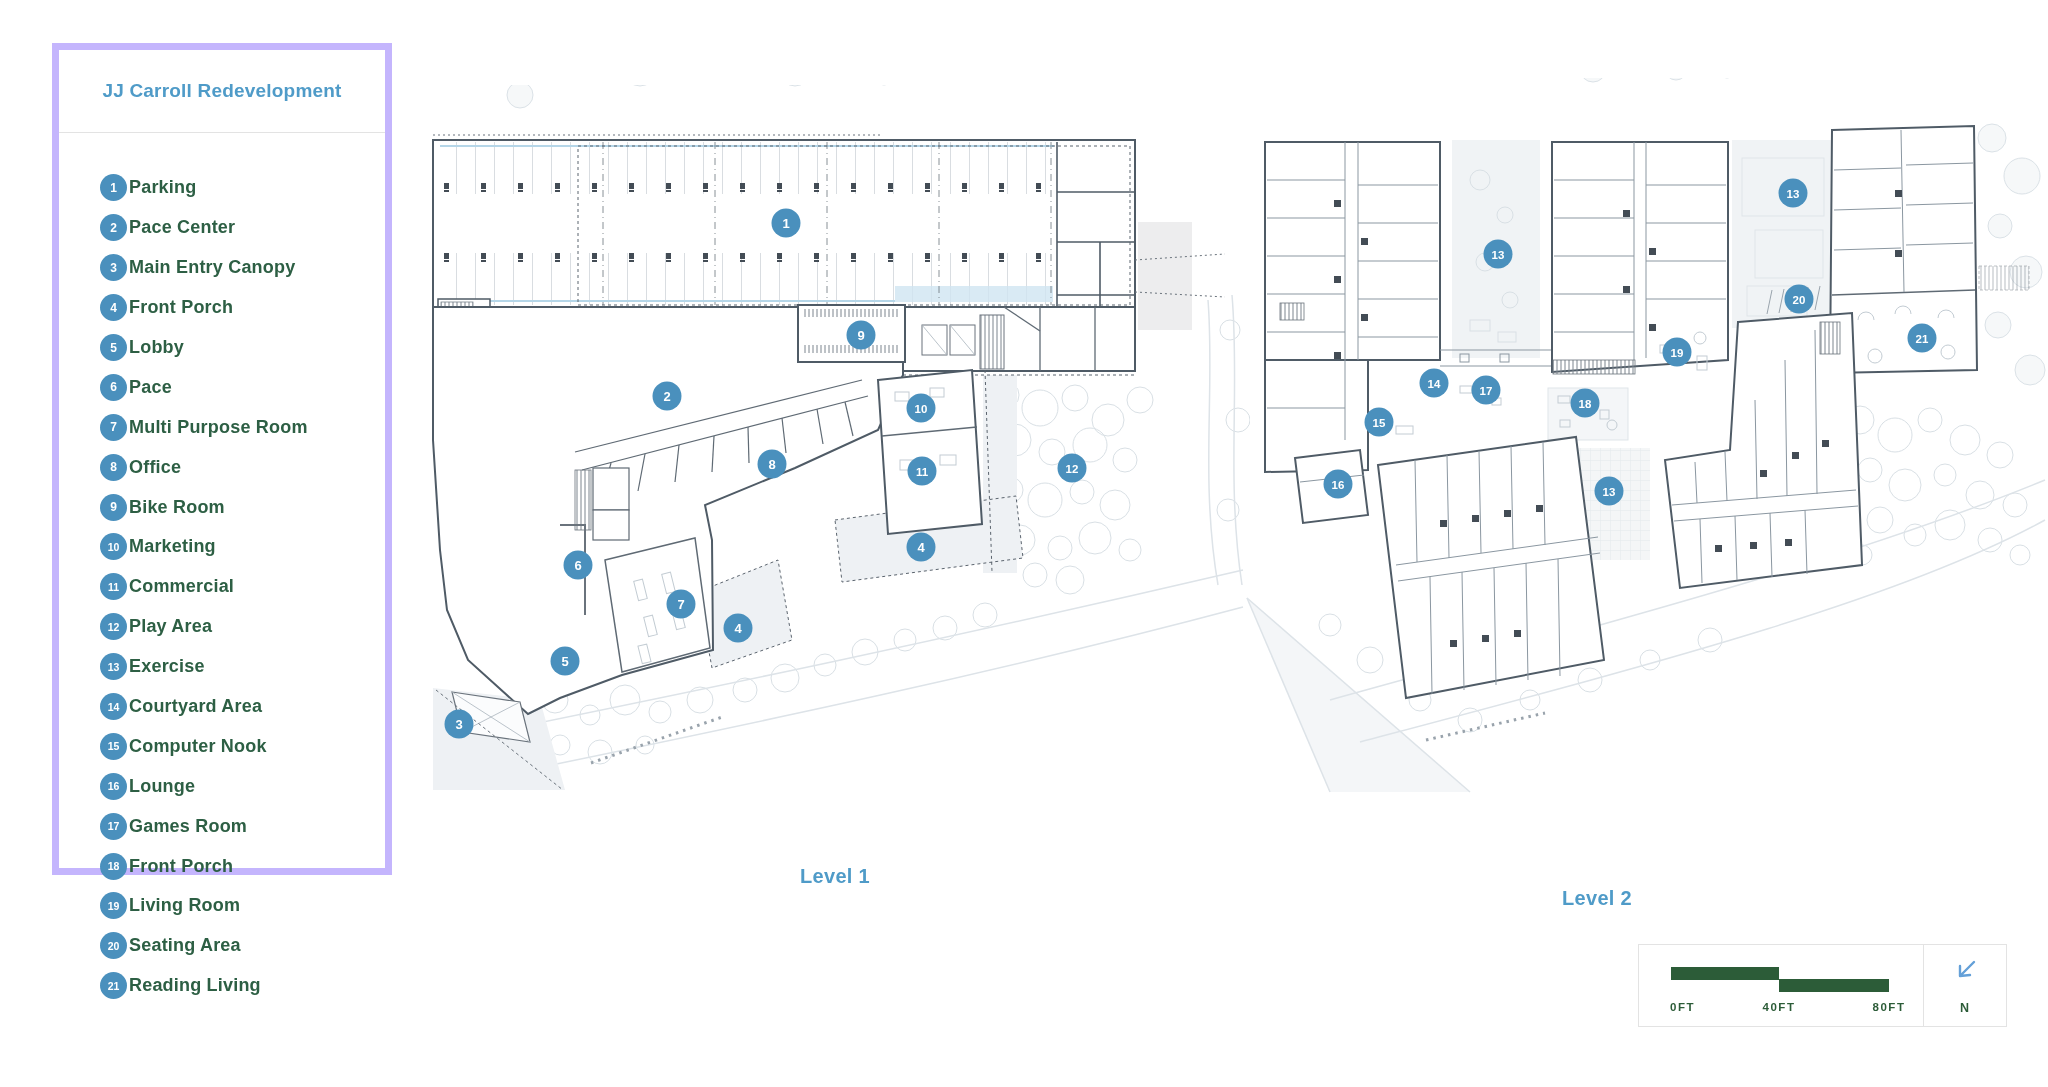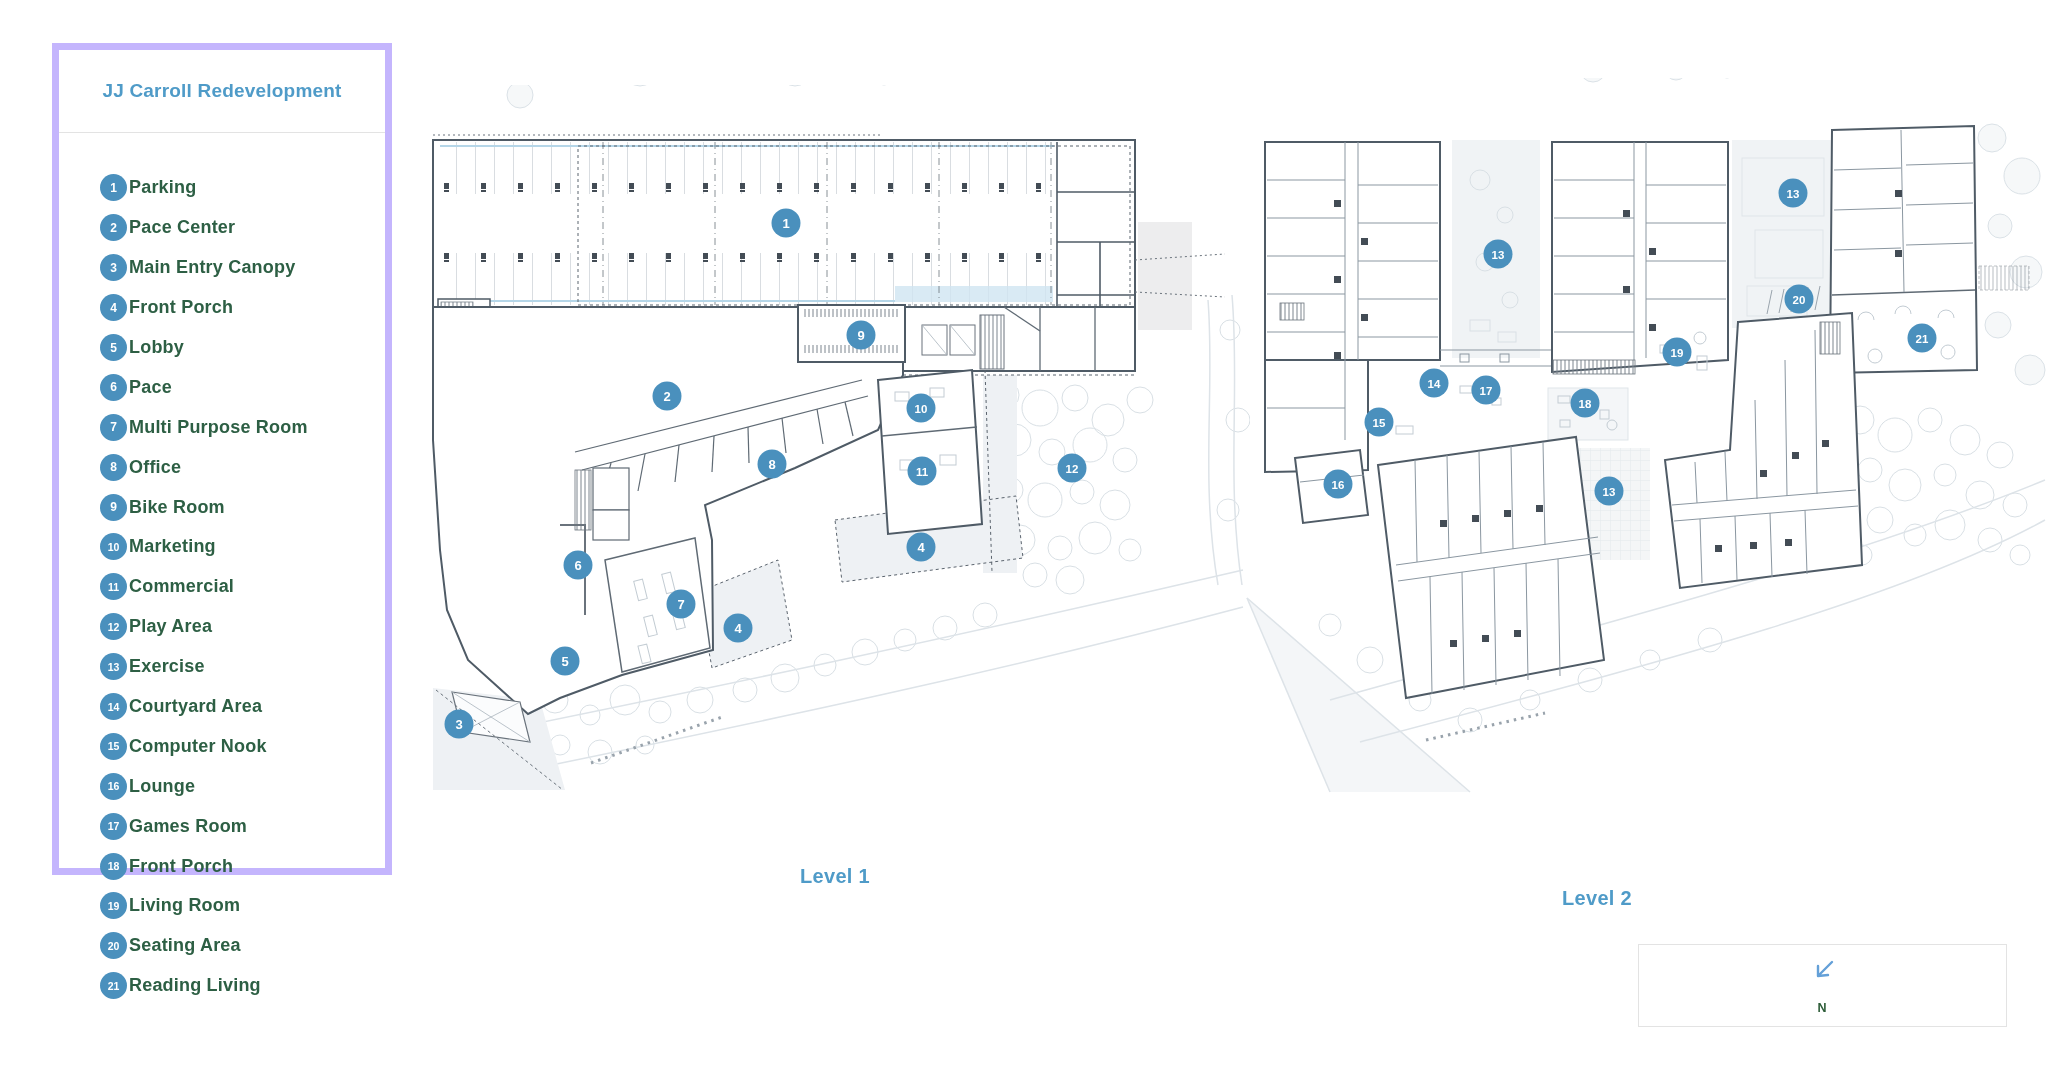--- a/index.html
+++ b/index.html
@@ -580,20 +580,27 @@
           <span class="legend-label">Seating Area</span>
         </div>
         <div class="legend-row">
           <span class="legend-num two">21</span>
           <span class="legend-label">Reading Living</span>
         </div>
       </div>
   </aside>
 
   <div class="mapinfo">
+    <div class="scalebar">
+      <div class="sbar b1"></div>
+      <div class="sbar b2"></div>
+      <span class="slabel l0">0FT</span>
+      <span class="slabel l40">40FT</span>
+      <span class="slabel l80">80FT</span>
+    </div>
     <div class="north">
       <svg width="30" height="30" viewBox="0 0 30 30">
         <path d="M24 5 L11 18 M10 9 L10 19 L20 18" fill="none" stroke="#64a0d8" stroke-width="2.4" stroke-linecap="round" stroke-linejoin="round"></path>
       </svg>
       <div class="nlabel">N</div>
     </div>
   </div>
 </div>
 
 </body></html>

